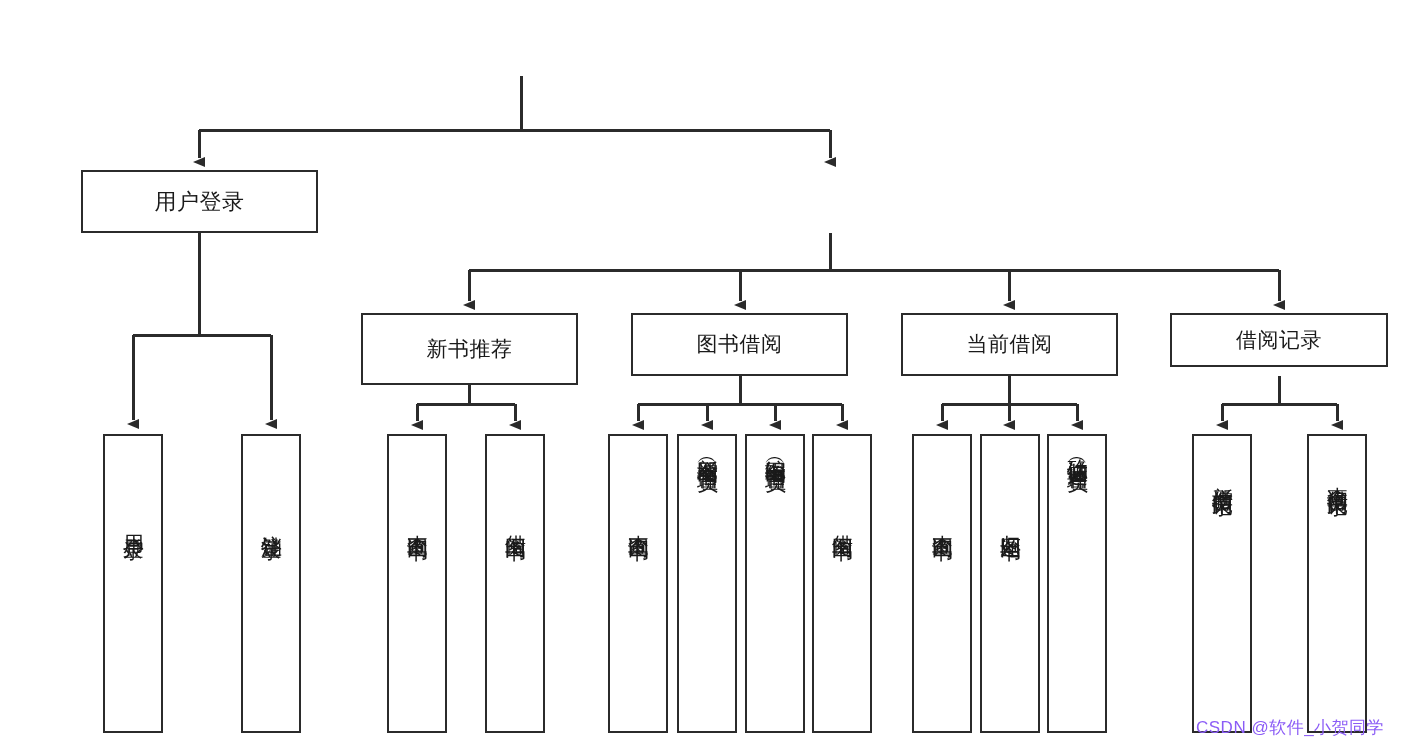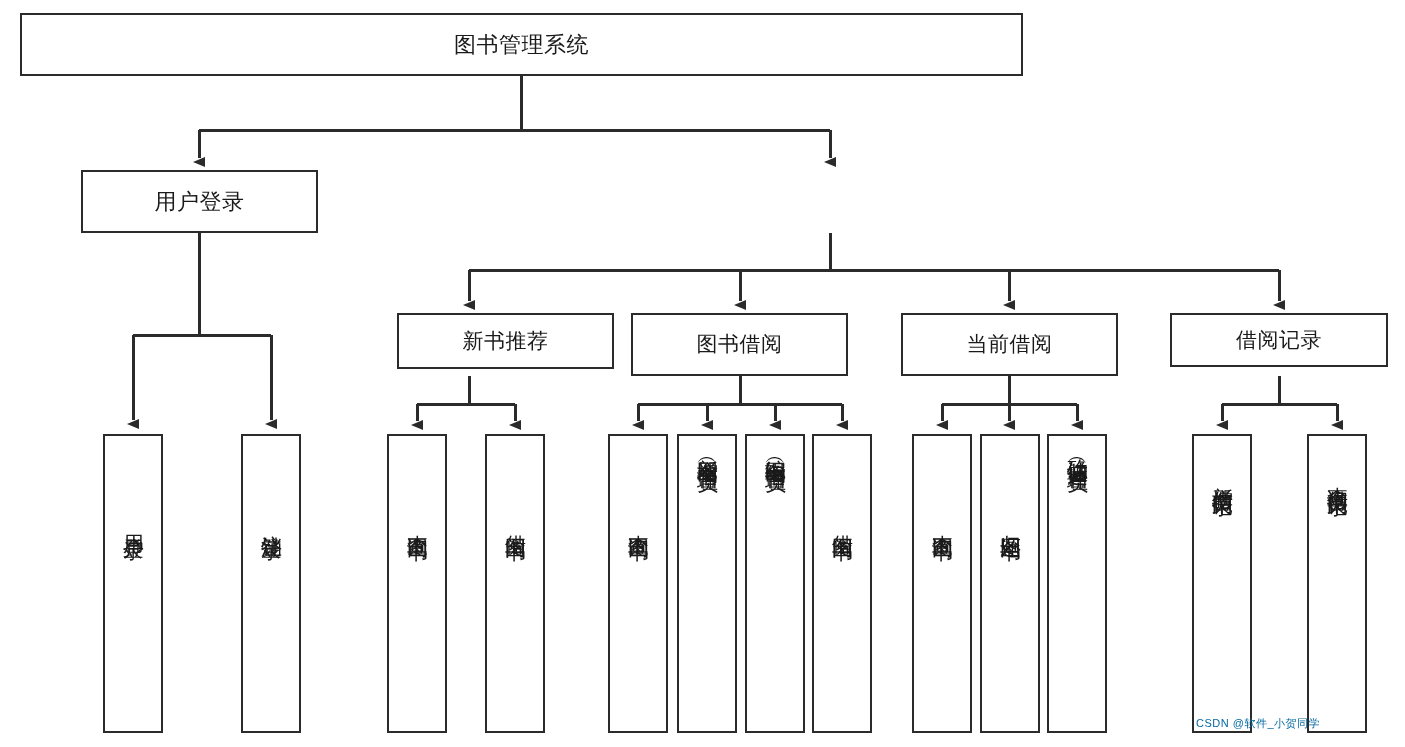--- a/index.html
+++ b/index.html
@@ -56,22 +56,22 @@
     text-orientation: upright;
     font-size: 21px;
     line-height: 1.28;
     letter-spacing: 2px;
     white-space: nowrap;
   }
   .node.level-0 .label { font-size: 22px; }
   .node.level-1 .label { font-size: 22px; }
   .watermark {
     position: absolute;
-    font-size: 11px;
-    color: #0369a1;
+    font-size: 17px;
+    color: #8b5cf6;
     white-space: nowrap;
     letter-spacing: 0.5px;
   }
 </style>
 </head>
 <body>
 
 <div id="diagram-root">
 
   <svg id="edge-layer" width="1405" height="747" viewBox="0 0 1405 747" xmlns="http://www.w3.org/2000/svg">
@@ -117,29 +117,26 @@
       <path d="M1009,404 L1009,421" marker-end="url(#arrow)"></path>
       <path d="M1077,404 L1077,421" marker-end="url(#arrow)"></path>
 
       <path d="M1279,376 L1279,404"></path>
       <path d="M1222,404 L1337,404"></path>
       <path d="M1222,404 L1222,421" marker-end="url(#arrow)"></path>
       <path d="M1337,404 L1337,421" marker-end="url(#arrow)"></path>
     </g>
   </svg>
 
-  <div class="node horizontal level-0" style="left:20px; top:13px; width:1003px; height:63px;">
-    <span class="label">图书管理系统</span>
-  </div>
 
   <div class="node horizontal level-1" style="left:81px; top:170px; width:237px; height:63px;">
     <span class="label">用户登录</span>
   </div>
 
-  <div class="node horizontal" style="left:361px; top:313px; width:217px; height:56px;margin-left:36px;">
+  <div class="node horizontal" style="left:361px; top:313px; width:217px; height:72px;">
     <span class="label">新书推荐</span>
   </div>
   <div class="node horizontal" style="left:901px; top:313px; width:217px; height:63px;">
     <span class="label">当前借阅</span>
   </div>
   <div class="node horizontal" style="left:631px; top:313px; width:217px; height:63px;">
     <span class="label">图书借阅</span>
   </div>
   <div class="node horizontal" style="left:1170px; top:313px; width:218px; height:54px;">
     <span class="label">借阅记录</span>

